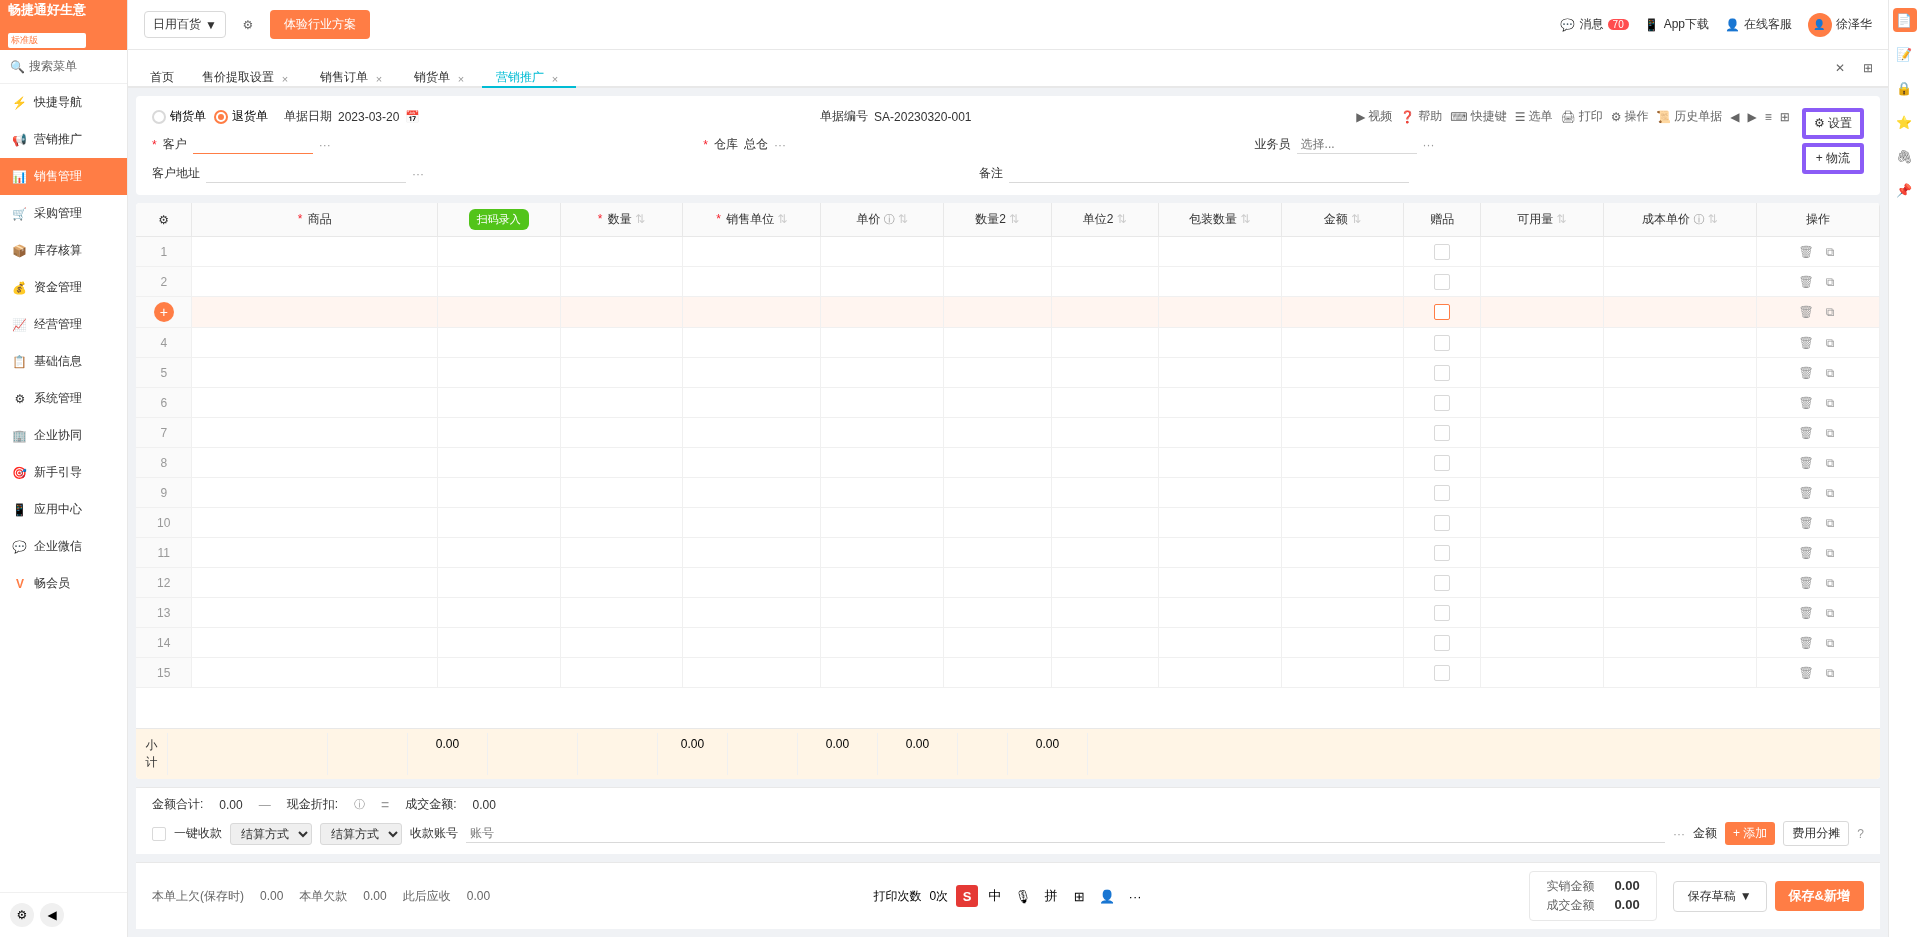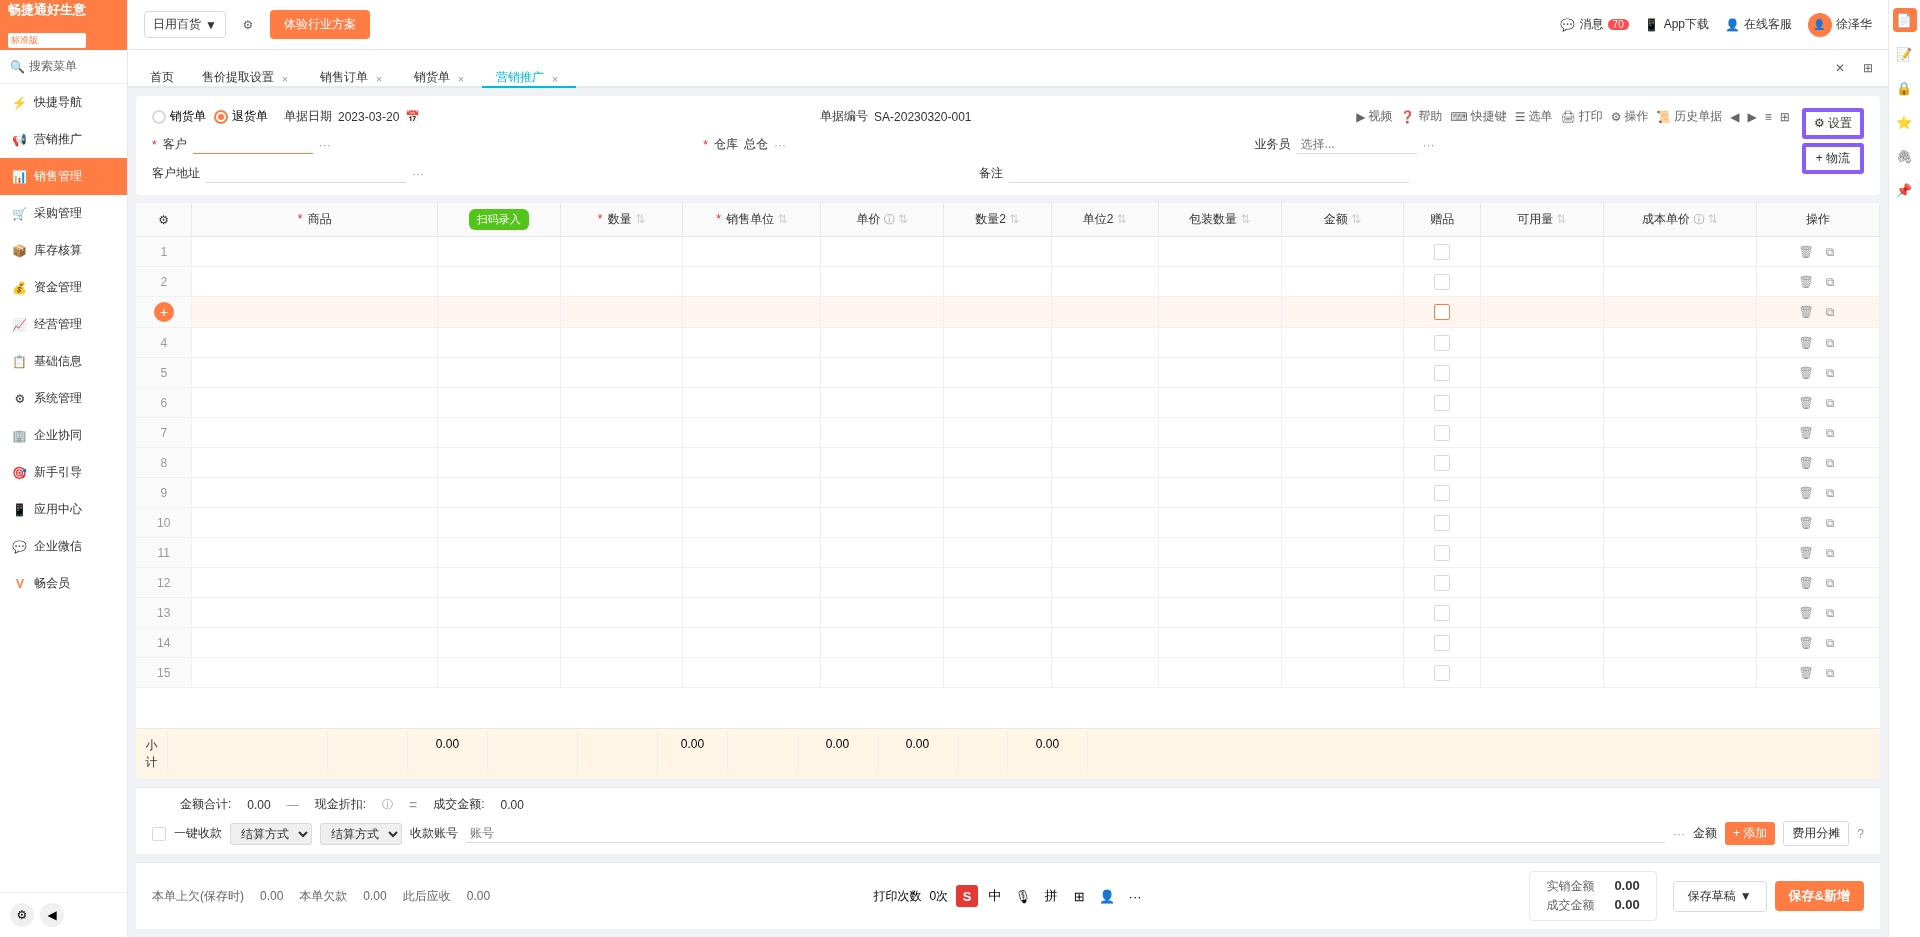--- a/index.html
+++ b/index.html
@@ -70,21 +70,21 @@
     tbody td { border-bottom: 1px solid #f0f0f0; border-right: 1px solid #f0f0f0; padding: 5px 8px; text-align: center; color: #333; height: 30px; }
     tbody tr.row-num td:first-child { color: #999; background: #fafafa; }
     tbody tr.highlighted { background: #fff5f0; }
     .row-actions { display: flex; align-items: center; justify-content: center; gap: 6px; }
     .row-action-icon { width: 18px; height: 18px; display: flex; align-items: center; justify-content: center; color: #999; cursor: pointer; }
     .checkbox-cell { width: 16px; height: 16px; border: 1px solid #d9d9d9; border-radius: 2px; margin: auto; background: #fff; display: flex; align-items: center; justify-content: center; }
     .add-row-btn { width: 20px; height: 20px; background: #ff7d45; color: #fff; border-radius: 50%; display: flex; align-items: center; justify-content: center; cursor: pointer; font-size: 14px; margin: auto; }
 
     
     .bottom-bar { background: #fff; border-top: 1px solid #e8e8e8; padding: 8px 16px; display: flex; flex-direction: column; gap: 8px; }
-    .bottom-row1 { display: flex; align-items: center; gap: 16px; margin-left: 28px; }
+    .bottom-row1 { display: flex; align-items: center; gap: 16px; }
     .bottom-label { color: #333; font-size: 12px; }
     .bottom-value { color: #333; font-size: 12px; }
     .bottom-dash { color: #999; }
     .equal-icon { color: #999; font-size: 14px; }
     .bottom-row2 { display: flex; align-items: center; gap: 8px; }
     .checkbox-small { width: 14px; height: 14px; border: 1px solid #d9d9d9; border-radius: 2px; display: flex; align-items: center; justify-content: center; cursor: pointer; }
     .bottom-select { border: 1px solid #d9d9d9; border-radius: 3px; padding: 2px 6px; color: #333; cursor: pointer; }
     .add-btn-orange { background: #ff7d45; color: #fff; border: none; border-radius: 3px; padding: 3px 8px; cursor: pointer; font-size: 12px; }
     .feefen-btn { background: #fff; border: 1px solid #d9d9d9; border-radius: 3px; padding: 3px 8px; cursor: pointer; color: #333; font-size: 12px; }
     .question-icon { color: #999; cursor: pointer; }

